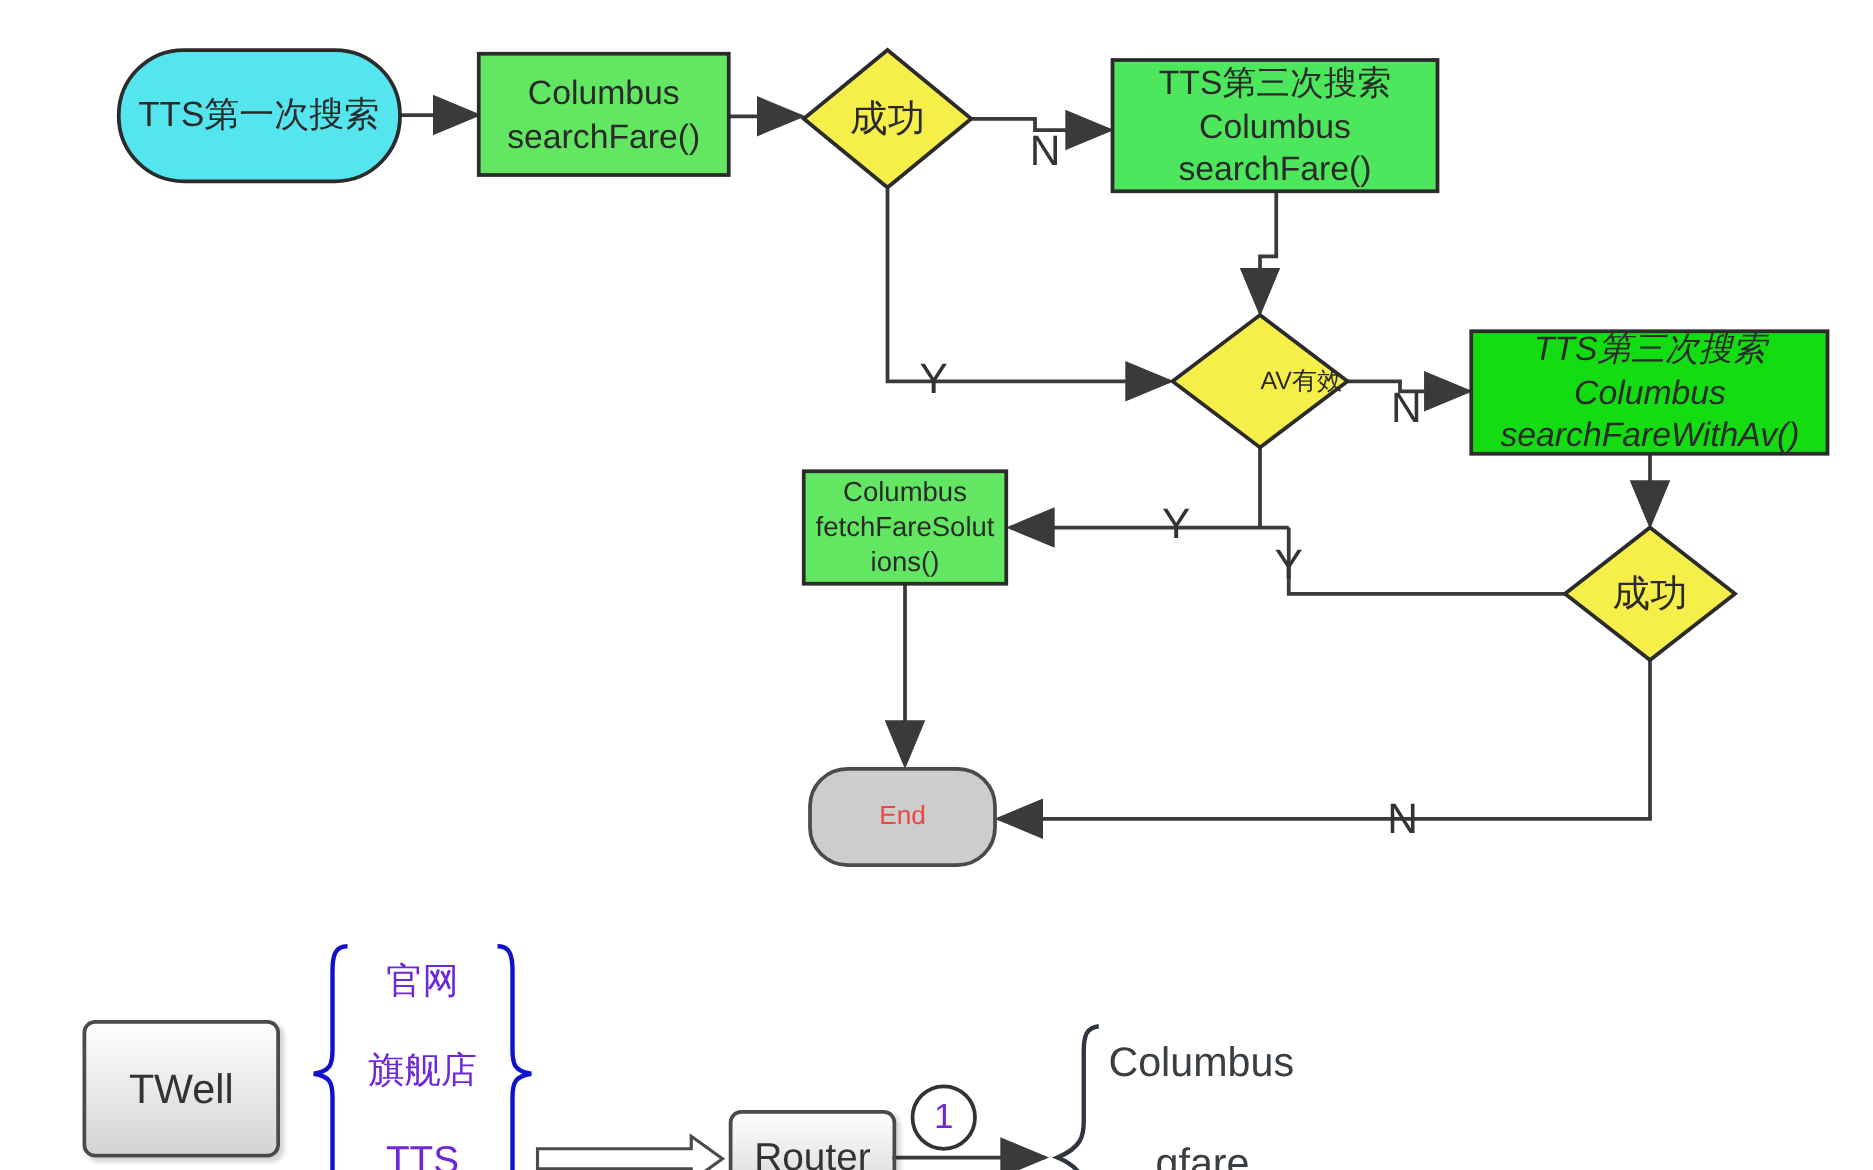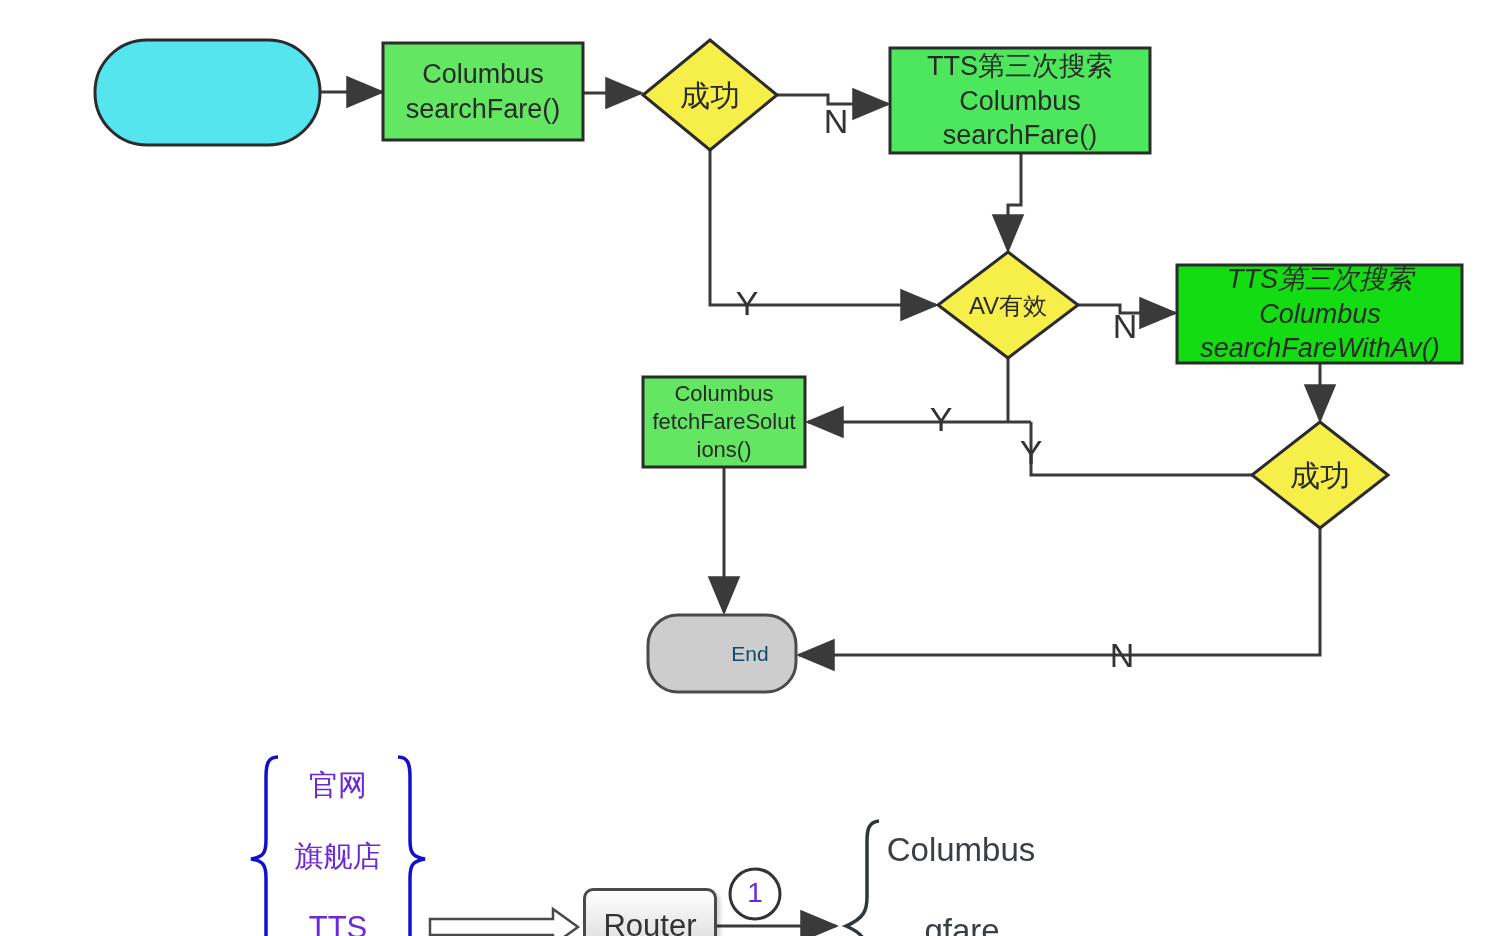--- a/index.html
+++ b/index.html
@@ -59,39 +59,43 @@
       <path d="M278,757 C268,757 266,764 266,777 L266,840 C266,852 264,857 251,859 C264,861 266,866 266,878 L266,940 C266,953 268,960 278,961"></path>
       <path d="M398,757 C408,757 410,764 410,777 L410,840 C410,852 412,857 425,859 C412,861 410,866 410,878 L410,940 C410,953 408,960 398,961"></path>
     </g>
     <path d="M879,821 C869,822 867,829 867,841 L867,897 C867,909 865,918 846,926 C865,934 867,943 867,955 L867,1010" fill="none" stroke-width="3.5" stroke="#2f3640"></path>
 
     <polygon points="430,919 553,919 553,909 578,927 553,945 553,935 430,935" fill="#ffffff" stroke="#4a4a4a" stroke-width="2.5"></polygon>
 
     <circle cx="755" cy="894" r="25" fill="#ffffff" stroke="#333333" stroke-width="3"></circle>
   </svg>
 
+  <div class="gbox" style="left:66px;top:816px;width:152px;height:104px;font-size:33px;">
+    <span>TWell</span>
+  </div>
   <div class="gbox" style="left:583px;top:888px;width:128px;height:70px;font-size:31px;">
     <span>Router</span>
   </div>
 
+  <div class="lbl node-lbl" style="left:207px;top:92px;font-size:28px;">TTS第一次搜索</div>
   <div class="lbl node-lbl" style="left:483px;top:92px;font-size:27px;">Columbus
 searchFare()</div>
   <div class="lbl node-lbl" style="left:710px;top:96px;font-size:30px;">成功</div>
   <div class="lbl node-lbl" style="left:1020px;top:101px;font-size:27px;">TTS第三次搜索
 Columbus
 searchFare()</div>
-  <div class="lbl node-lbl" style="left:1008px;top:306px;font-size:24px;">AV有效</div>
+  <div class="lbl node-lbl" style="left:1041px;top:306px;font-size:20px;">AV有效</div>
   <div class="lbl node-lbl" style="left:1320px;top:314px;font-size:27px;font-style:italic;">TTS第三次搜索
 Columbus
 searchFareWithAv()</div>
   <div class="lbl node-lbl" style="left:1320px;top:476px;font-size:30px;">成功</div>
   <div class="lbl node-lbl" style="left:724px;top:422px;font-size:22px;">Columbus
 fetchFareSolut
 ions()</div>
-  <div class="lbl" style="left:750px;top:654px;font-size:21px;color:#0c4a6e;">End</div>
+  <div class="lbl" style="left:722px;top:654px;font-size:21px;color:#ef4444;">End</div>
 
   <div class="lbl edge-lbl" style="left:836px;top:122px;">N</div>
   <div class="lbl edge-lbl" style="left:747px;top:304px;">Y</div>
   <div class="lbl edge-lbl" style="left:1125px;top:327px;">N</div>
   <div class="lbl edge-lbl" style="left:941px;top:420px;">Y</div>
   <div class="lbl edge-lbl" style="left:1031px;top:453px;">Y</div>
   <div class="lbl edge-lbl" style="left:1122px;top:656px;">N</div>
 
   <div class="lbl" style="left:338px;top:786px;font-size:29px;">官网</div>
   <div class="lbl" style="left:338px;top:857px;font-size:29px;text-align:right;">旗舰店</div>

